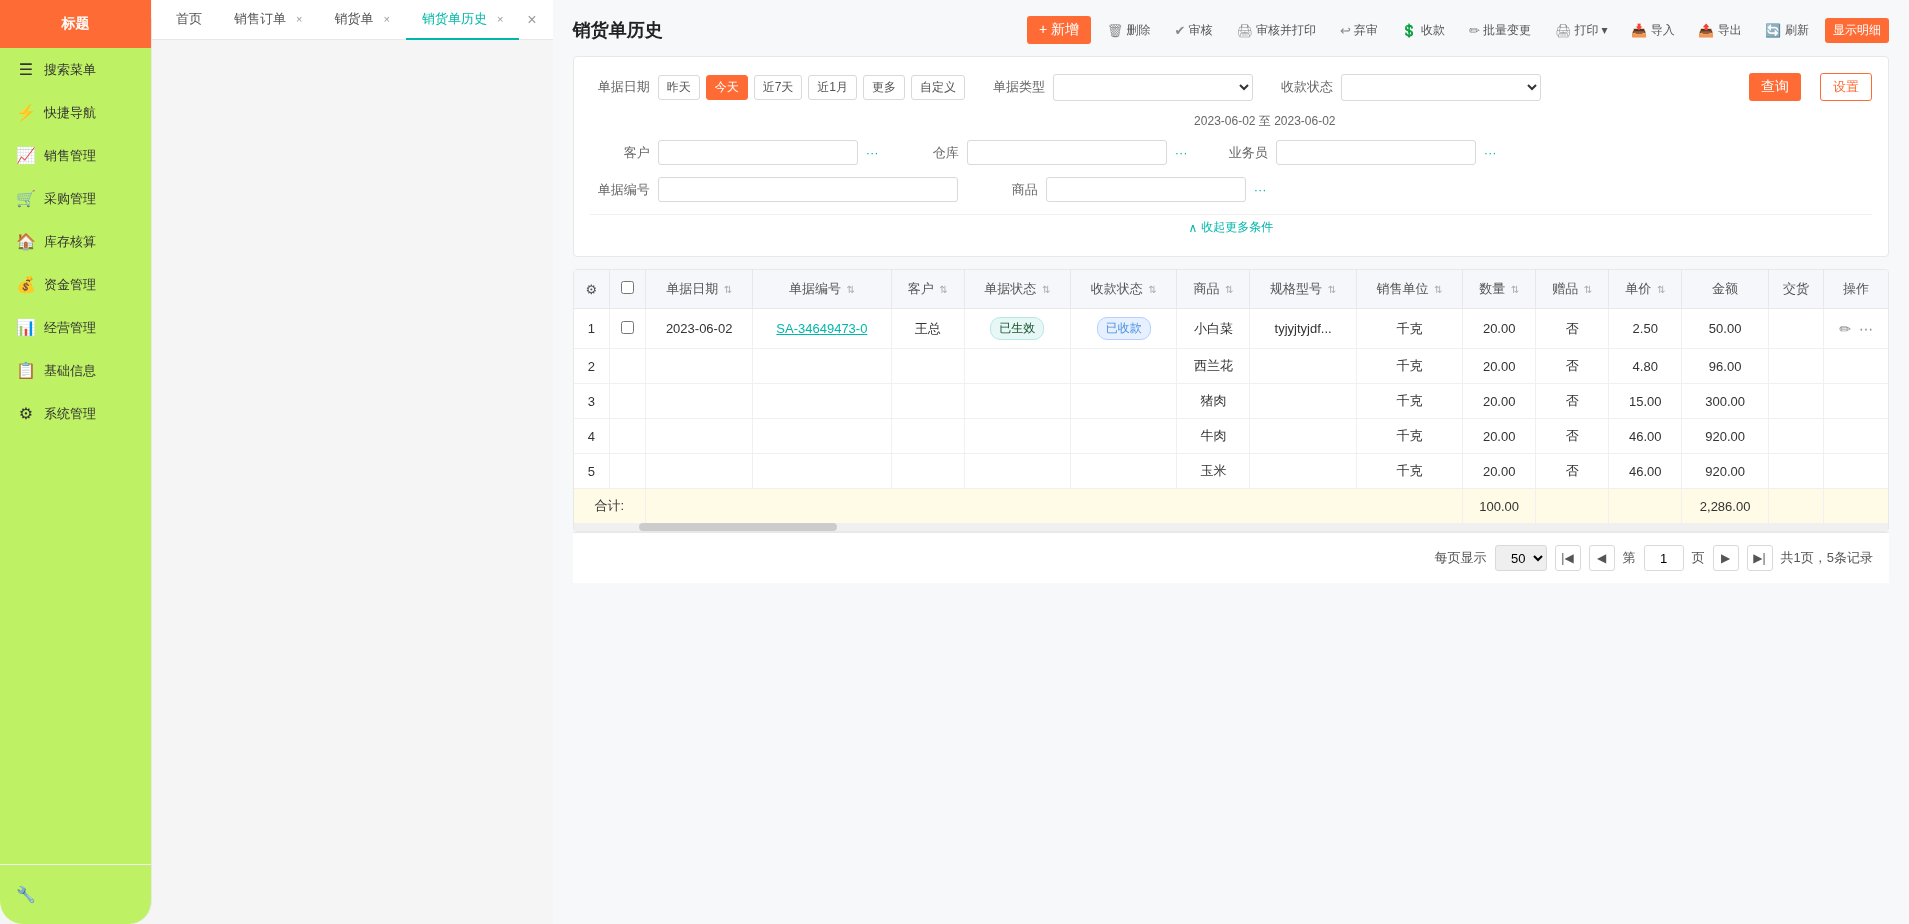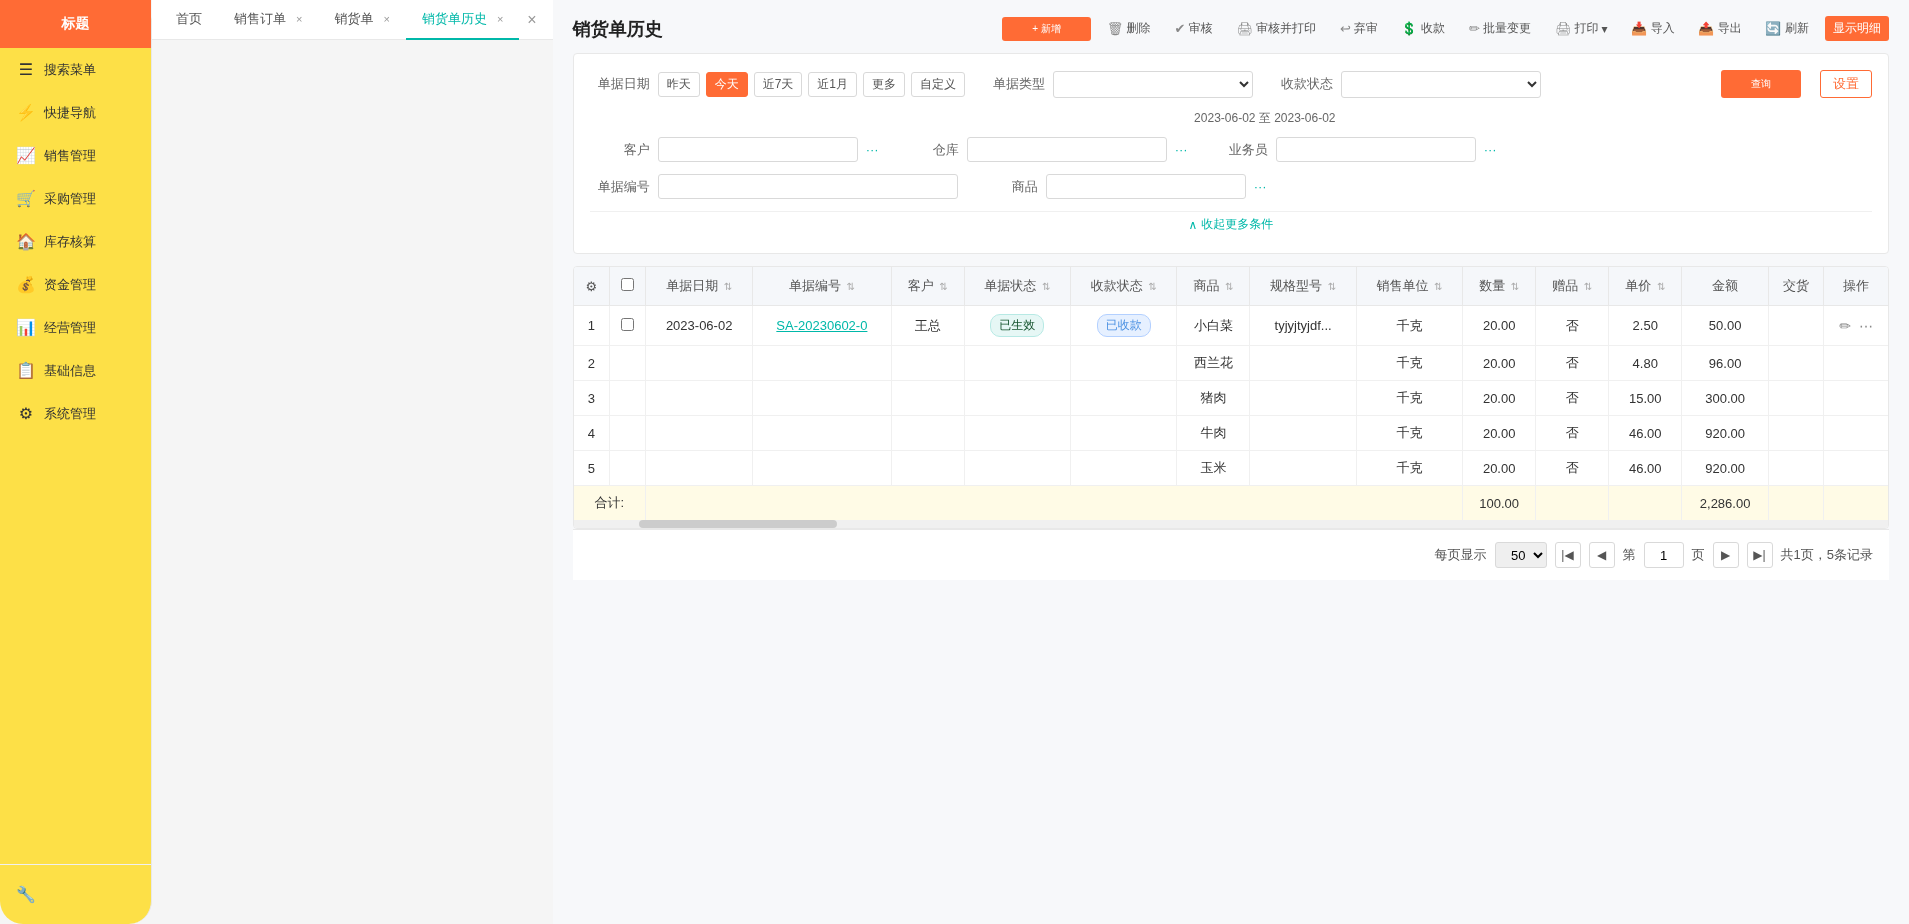--- a/index.html
+++ b/index.html
@@ -1,21 +1,21 @@
 <!DOCTYPE html>
 <html><head>
   <meta charset="utf-8">
   <style>
     * { box-sizing: border-box; margin: 0; padding: 0; }
     body { font-family: 'Microsoft YaHei', Arial, sans-serif; font-size: 13px; background: #f5f5f5; display: flex; height: 924px; overflow: hidden; }
 
     
     .sidebar {
       width: 152px;
-      background: #fde047;
+      background: #bef264;
       border-right: 1px solid #e8e8e8;
       display: flex;
       flex-direction: column;
       height: 100%;
       flex-shrink: 0;
       border-radius: 23px;
     }
     .sidebar-logo {
       height: 48px;
       background: #ff6b35;
@@ -123,24 +123,24 @@
       cursor: pointer;
       color: #555;
       font-size: 12px;
       border-radius: 3px;
     }
     .action-btn .btn-icon { font-size: 13px; color: #888; }
     .btn-primary {
       background: #ff6b35;
       color: #fff;
       border: none;
-      padding: 5px 30px;
-      border-radius: 3px;
-      cursor: pointer;
-      font-size: 10px;
+      padding: 5px 12px;
+      border-radius: 3px;
+      cursor: pointer;
+      font-size: 14px;
     }
     .btn-orange-outline {
       background: #fff;
       color: #ff6b35;
       border: 1px solid #ff6b35;
       padding: 4px 12px;
       border-radius: 3px;
       cursor: pointer;
       font-size: 13px;
     }
@@ -571,21 +571,21 @@
             <th>金额</th>
             <th>交货</th>
             <th>操作</th>
           </tr>
         </thead>
         <tbody id="table-body">
         <tr>
               <td>1</td>
               <td><input type="checkbox" style=""></td>
               <td>2023-06-02</td>
-              <td><span class="table-link">SA-20230602-0</span></td>
+              <td><span class="table-link">SA-34649473-0</span></td>
               <td>王总</td>
               <td><span class="badge badge-green">已生效</span></td>
               <td><span class="badge badge-blue">已收款</span></td>
               <td>小白菜</td>
               <td>tyjyjtyjdf...</td>
               <td>千克</td>
               <td>20.00</td>
               <td>否</td>
               <td>2.50</td>
               <td>50.00</td>

